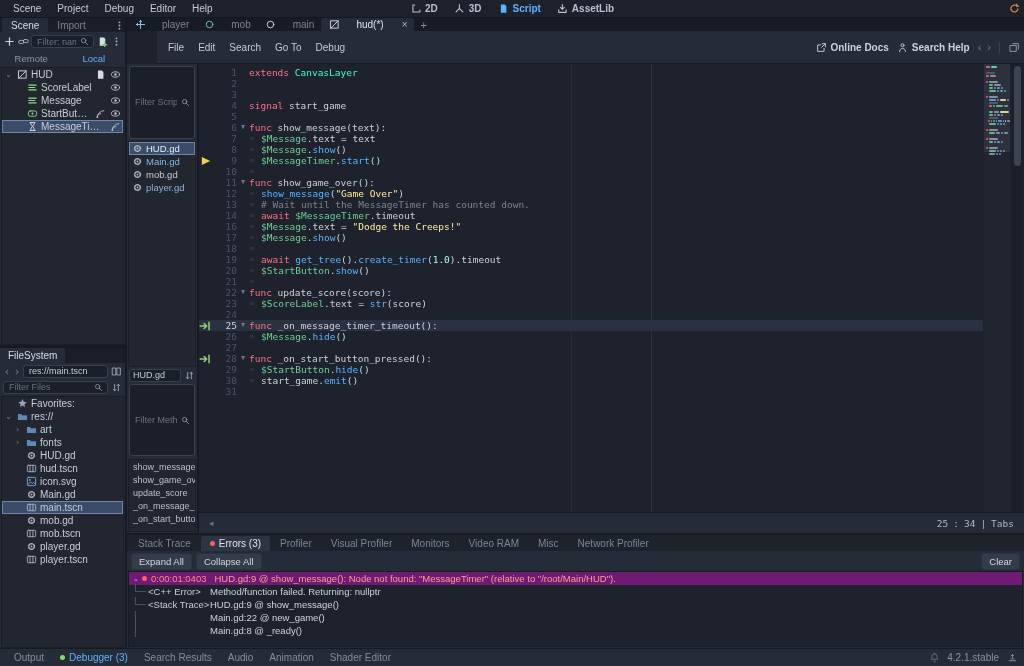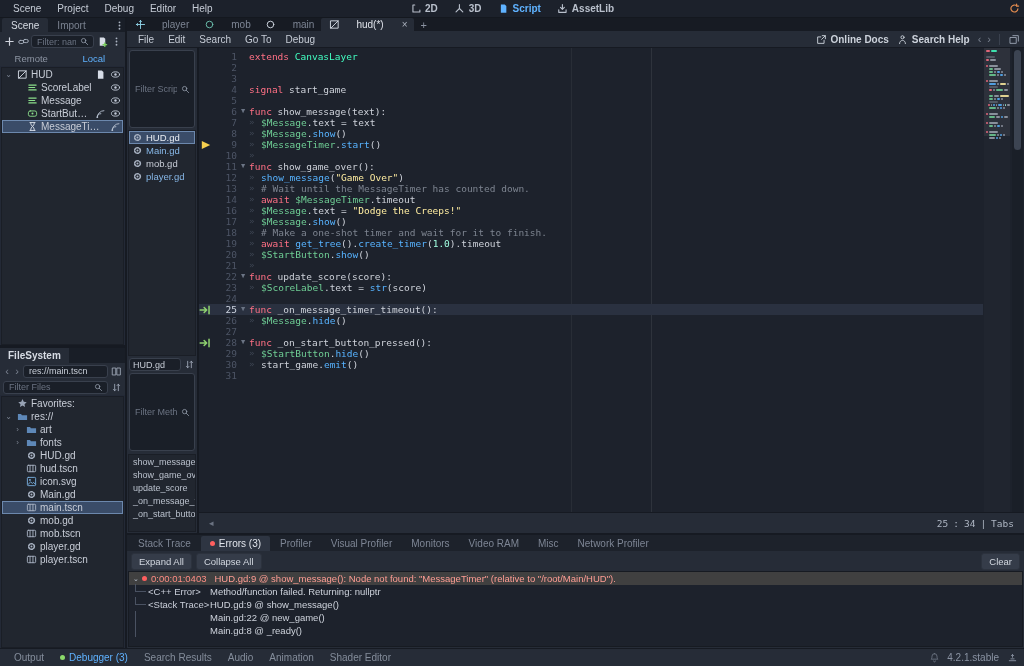--- a/index.html
+++ b/index.html
@@ -36,34 +36,34 @@
   .rl-btn{flex:1;text-align:center;color:#8d95a3;font-size:9.5px;}
   .rl-btn.active{color:#5fb2ff;}
   .tree{flex:1;background:#21262f;margin:1px 1px 0 1px;overflow:hidden;position:relative;border:1px solid #1a1e26;}
   .trow{height:13px;display:flex;align-items:center;gap:3px;padding-right:2px;white-space:nowrap;}
   .trow .lbl{overflow:hidden;text-overflow:ellipsis;color:#c8cdd7;}
   .trow .spacer{flex:1;}
   .trow.selected{background:#3a4c68;outline:1px solid #6c88ad;outline-offset:-1px;}
   .trow .tw{width:9px;text-align:center;color:#79818f;font-size:8px;flex:0 0 auto;}
   
   .fs-dock{flex:1;display:flex;flex-direction:column;border-top:3px solid #161a22;}
-  .fs-tabrow{height:15px;display:flex;align-items:center;background:#191e27;font-weight:bold;}
+  .fs-tabrow{height:15px;display:flex;align-items:center;background:#191e27;}
   .fs-tab{background:#262c37;height:15px;display:flex;align-items:center;padding:0 8px;color:#d7dce4;}
   .fs-path{height:16px;display:flex;align-items:center;gap:2px;background:#262c37;padding:0 3px;}
   .navarrow{color:#79818f;font-size:11px;width:8px;text-align:center;}
   .fs-filter{height:16px;display:flex;align-items:center;gap:2px;background:#262c37;padding:0 3px;}
   
   .scene-tabs-row{height:13px;background:#171b23;display:flex;align-items:flex-end;position:relative;}
   .scn-tab{display:flex;align-items:center;gap:16px;height:13px;padding:0 7px;color:#7d8594;}
   .scn-tab.active{background:#262c37;color:#dfe3ea;border-radius:2px 2px 0 0;}
   .scn-tab .close{color:#aab1bd;font-size:10px;margin-left:2px;}
   .tab-plus{color:#8a92a0;padding:0 6px;font-size:11px;}
   .tabrow-right{position:absolute;right:4px;bottom:1px;}
   
-  .script-menu{height:17px;background:#262c37;display:flex;align-items:center;padding:0 4px;border-bottom:1px solid #161a22;}
+  .script-menu{height:17px;background:#262c37;display:flex;align-items:center;padding:16px 4px;border-bottom:1px solid #161a22;margin-left:30px;}
   .sm-item{padding:2px 7px;color:#c6ccd6;}
   .sm-right{margin-left:auto;display:flex;align-items:center;gap:8px;color:#c6ccd6;}
   .sm-link{display:flex;align-items:center;gap:3px;font-weight:bold;color:#ccd2db;}
   .sm-nav{display:flex;gap:6px;color:#79818f;font-size:11px;}
   .sm-sep{width:1px;height:11px;background:#3a414e;}
   
   .editor-row{flex:1;display:flex;min-height:0;}
   .scripts-panel{width:72px;background:#262c37;border-right:2px solid #161a22;display:flex;flex-direction:column;}
   .sp-filter{margin:2px;}
   .script-list{height:226px;background:#21262f;margin:0 1px;border:1px solid #1a1e26;overflow:hidden;}
@@ -106,21 +106,21 @@
   .bottom-panel{height:115px;background:#262c37;border-top:2px solid #161a22;display:flex;flex-direction:column;}
   .dbg-tabs{height:16px;display:flex;align-items:flex-end;background:#1d222b;padding-left:2px;gap:1px;}
   .dbg-tab{display:flex;align-items:center;gap:4px;height:15px;padding:0 9px;color:#7d8594;}
   .dbg-tab.active{background:#2e3542;color:#e0e4eb;border-radius:2px 2px 0 0;}
   .dot{width:5px;height:5px;border-radius:50%;display:inline-block;}
   .dbg-toolbar{height:20px;display:flex;align-items:center;gap:4px;padding:0 4px;}
   .btn{background:#353c49;border:1px solid #2c323d;border-radius:3px;padding:2px 7px;color:#d3d8e0;font-size:9.5px;}
   .dbg-toolbar .sp{flex:1;}
   .error-list{flex:1;background:#1d222c;margin:0 1px 1px 1px;border:1px solid #171b22;overflow:hidden;font-size:9.5px;}
   .er{height:13px;display:flex;align-items:center;white-space:nowrap;}
-  .er.selected{background:#404040;}
+  .er.selected{background:#701a75;}
   .er .tw{width:10px;text-align:center;color:#b9c2d0;font-size:7px;flex:0 0 auto;margin-left:2px;}
   .er .stub{width:11px;height:8px;border-left:1px solid #4a5262;border-bottom:1px solid #4a5262;margin:-7px 2px 0 6px;flex:0 0 auto;}
   .er .cont{width:11px;height:13px;border-left:1px solid #4a5262;margin:0 2px 0 6px;flex:0 0 auto;}
   .er .time{color:#ff8d84;margin-right:8px;}
   .er .elabel{width:62px;color:#c8cdd8;flex:0 0 auto;}
   .er .emsg{color:#ced3dc;overflow:hidden;text-overflow:ellipsis;}
   .er.selected .emsg{color:#ff9d94;}
   
   .statusbar{height:18px;background:#262c37;border-top:1px solid #161a22;display:flex;align-items:center;padding:0 6px;position:relative;}
   .sb-item{display:flex;align-items:center;gap:4px;padding:0 8px;color:#848d9b;height:18px;}
@@ -691,21 +691,21 @@
                 <div class="cl"><span class="g-left"><svg viewBox="0 0 12 12" fill="none" stroke-linecap="round" stroke-linejoin="round">
                       <path d="M2.4 2.6L9.6 6 2.4 9.4z" fill="#f5cf4e"></path>
                     </svg></span><span class="g-num">9</span><span class="g-fold"></span><span class="mk">»</span><span class="seg n">$MessageTimer</span><span class="seg t">.</span><span class="seg f">start</span><span class="seg t">()</span></div>
                 <div class="cl"><span class="g-left"></span><span class="g-num">10</span><span class="g-fold"></span><span class="mk">»</span></div>
                 <div class="cl"><span class="g-left"></span><span class="g-num">11</span><span class="g-fold">▼</span><span class="seg k">func</span><span class="seg t"> show_game_over():</span></div>
                 <div class="cl"><span class="g-left"></span><span class="g-num">12</span><span class="g-fold"></span><span class="mk">»</span><span class="seg f">show_message</span><span class="seg t">(</span><span class="seg s">"Game Over"</span><span class="seg t">)</span></div>
                 <div class="cl"><span class="g-left"></span><span class="g-num">13</span><span class="g-fold"></span><span class="mk">»</span><span class="seg m"># Wait until the MessageTimer has counted down.</span></div>
                 <div class="cl"><span class="g-left"></span><span class="g-num">14</span><span class="g-fold"></span><span class="mk">»</span><span class="seg k">await</span><span class="seg t"> </span><span class="seg n">$MessageTimer</span><span class="seg t">.timeout</span></div>
                 <div class="cl"><span class="g-left"></span><span class="g-num">16</span><span class="g-fold"></span><span class="mk">»</span><span class="seg n">$Message</span><span class="seg t">.text = </span><span class="seg s">"Dodge the Creeps!"</span></div>
                 <div class="cl"><span class="g-left"></span><span class="g-num">17</span><span class="g-fold"></span><span class="mk">»</span><span class="seg n">$Message</span><span class="seg t">.</span><span class="seg f">show</span><span class="seg t">()</span></div>
-                <div class="cl"><span class="g-left"></span><span class="g-num">18</span><span class="g-fold"></span><span class="mk">»</span><span class="seg m"># Make a one-shot timer and wait for it to finish.</span></div>
+                <div class="cl"><span class="g-left"></span><span class="g-num">18</span><span class="g-fold"></span><span class="mk">»</span></div>
                 <div class="cl"><span class="g-left"></span><span class="g-num">19</span><span class="g-fold"></span><span class="mk">»</span><span class="seg k">await</span><span class="seg t"> </span><span class="seg f">get_tree</span><span class="seg t">().</span><span class="seg f">create_timer</span><span class="seg t">(</span><span class="seg u">1.0</span><span class="seg t">).timeout</span></div>
                 <div class="cl"><span class="g-left"></span><span class="g-num">20</span><span class="g-fold"></span><span class="mk">»</span><span class="seg n">$StartButton</span><span class="seg t">.</span><span class="seg f">show</span><span class="seg t">()</span></div>
                 <div class="cl"><span class="g-left"></span><span class="g-num">21</span><span class="g-fold"></span><span class="mk">»</span></div>
                 <div class="cl"><span class="g-left"></span><span class="g-num">22</span><span class="g-fold">▼</span><span class="seg k">func</span><span class="seg t"> update_score(score):</span></div>
                 <div class="cl"><span class="g-left"></span><span class="g-num">23</span><span class="g-fold"></span><span class="mk">»</span><span class="seg n">$ScoreLabel</span><span class="seg t">.text = </span><span class="seg f">str</span><span class="seg t">(score)</span></div>
                 <div class="cl"><span class="g-left"></span><span class="g-num">24</span><span class="g-fold"></span></div>
                 <div class="cl hl"><span class="g-left"><svg viewBox="0 0 12 12" fill="none" stroke-linecap="round" stroke-linejoin="round">
                       <path d="M1 6h5.2M4.4 3.8L6.6 6 4.4 8.2M8.6 2.8v6.4" stroke="#8ed16f" stroke-width="1.3"></path>
                     </svg></span><span class="g-num">25</span><span class="g-fold">▼</span><span class="seg k">func</span><span class="seg t"> _on_message_timer_timeout():</span></div>
                 <div class="cl"><span class="g-left"></span><span class="g-num">26</span><span class="g-fold"></span><span class="mk">»</span><span class="seg n">$Message</span><span class="seg t">.</span><span class="seg f">hide</span><span class="seg t">()</span></div>

